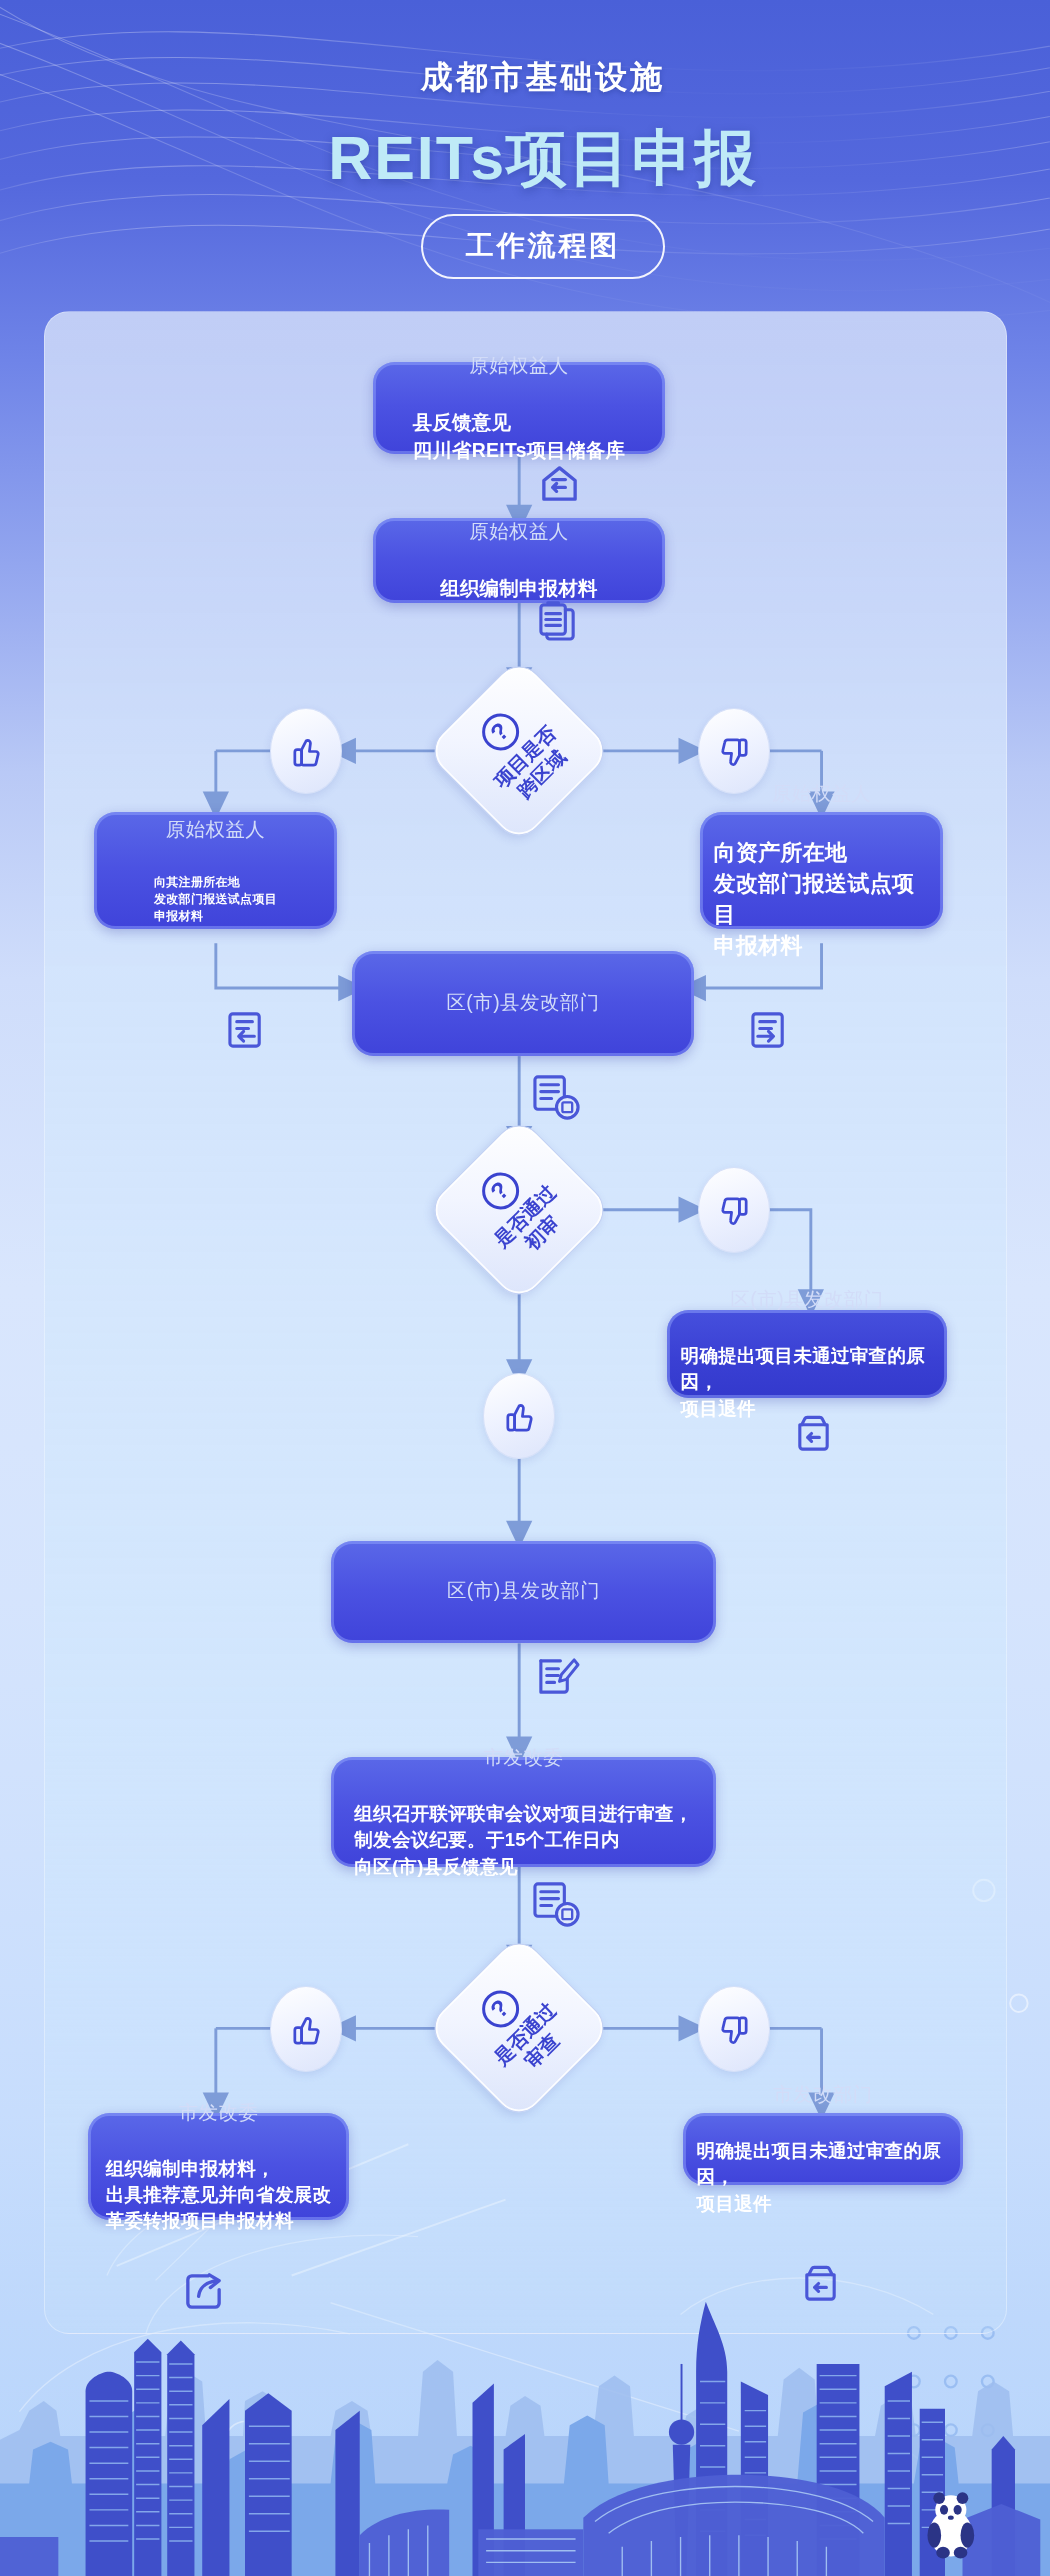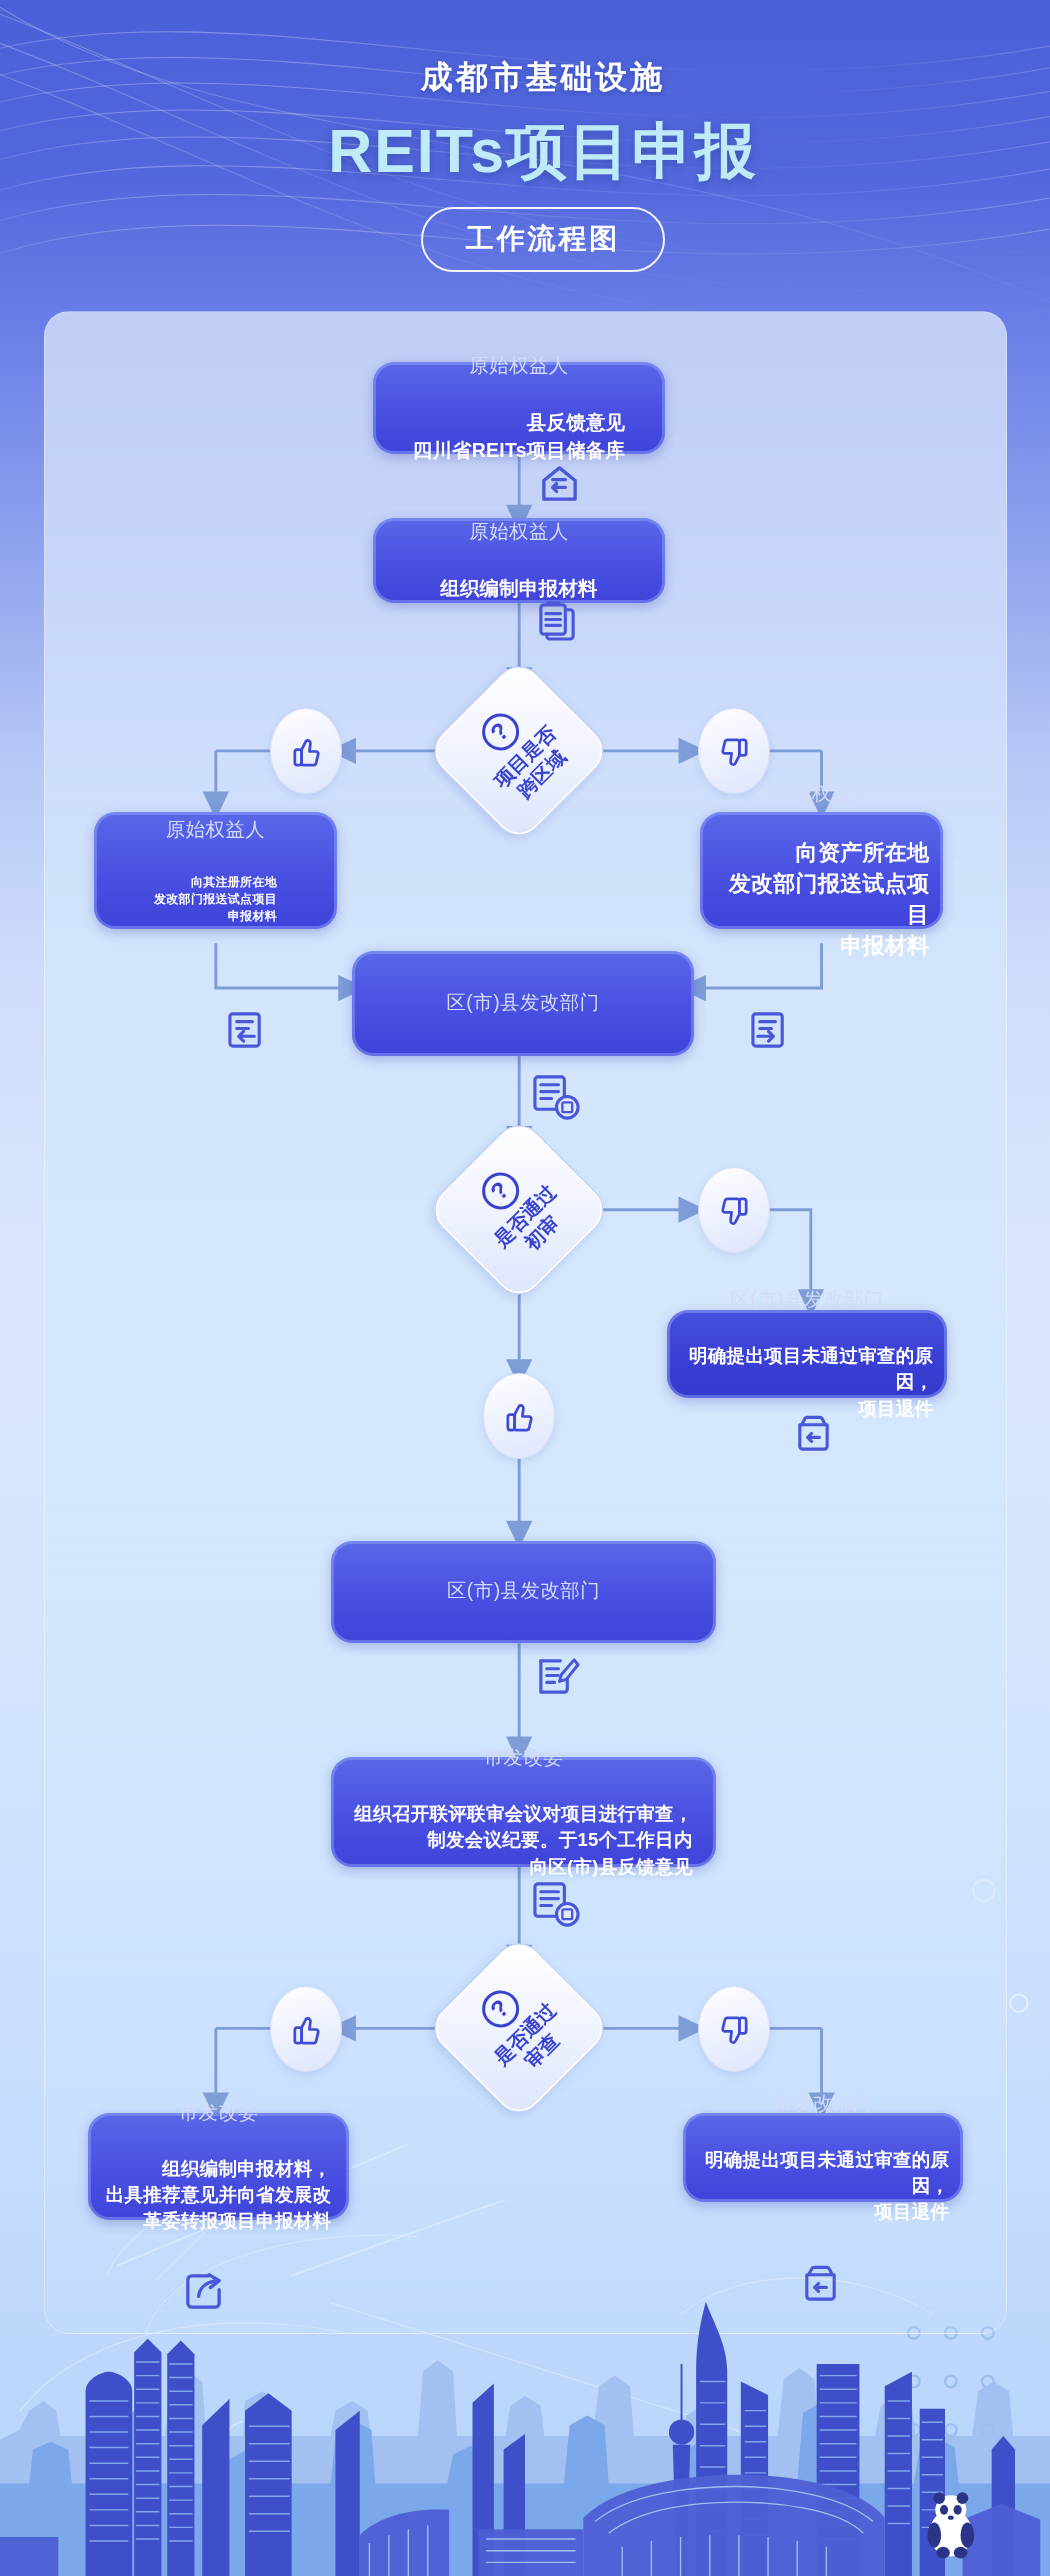--- a/index.html
+++ b/index.html
@@ -21,21 +21,21 @@
   
   .bg-svg { position: absolute; inset: 0; width: 1050px; height: 2576px; pointer-events: none; }
 
   
   .header { position: absolute; top: 0; left: 0; width: 1050px; height: 292px; text-align: center; padding-left: 36px; }
   .h-sub {
     margin-top: 56px; font-size: 32px; font-weight: bold; color: #ffffff;
     letter-spacing: 2.9px; text-shadow: 0 1.9px 5.8px rgba(20,40,120,.35);
   }
   .h-main {
-    margin-top: 11px; font-size: 61px; font-weight: bold; color: #bfeaf7;
+    margin-top: 18px; font-size: 61px; font-weight: bold; color: #bfeaf7;
     letter-spacing: 1.9px; text-shadow: 0 2.9px 9.7px rgba(20,40,120,.35);
   }
   .h-pill {
     display: inline-block; margin-top: 14px; padding: 10.7px 43px 12.6px;
     border: 2.9px solid rgba(255,255,255,.92); border-radius: 39px;
     font-size: 28px; font-weight: bold; color: #ffffff; letter-spacing: 2.9px;
   }
 
   
   .panel {
@@ -44,21 +44,21 @@
     background: linear-gradient(180deg, rgba(215,226,250,.80) 0%, rgba(212,231,253,.72) 35%,
                 rgba(208,232,254,.55) 70%, rgba(205,232,254,.18) 100%);
     border: 1px solid rgba(255,255,255,.35);
   }
 
   
   .node {
     position: absolute; border-radius: 21.4px;
     background: linear-gradient(180deg,#5a68e8 0%,#4b52e2 48%,#3f43da 100%);
     box-shadow: 0 3.9px 11.7px rgba(45,55,160,.28), inset 0 0 0 2.9px rgba(150,170,255,.45);
-    color: #fff; text-align: right; display: flex; flex-direction: column;
+    color: #fff; text-align: left; display: flex; flex-direction: column;
     align-items: center; justify-content: center; padding: 9.7px 13.6px; gap: 28px;
   }
   .node.dark {
     background: linear-gradient(180deg,#4650dd 0%,#3a40d4 55%,#3339cc 100%);
   }
   .node .role {
     font-size: 19.4px; font-weight: normal; color: #d2dcf8; line-height: 1.35;
     margin-bottom: 2.9px; letter-spacing: 0.5px;
   }
   .node .act {
@@ -412,21 +412,21 @@
   </div>
 
   <div class="ficon" style="left:178px; top:2266px; width:51px; height:51px;">
     <svg viewBox="0 0 46 46" width="45" height="45" fill="none" stroke="#4a57d8" stroke-width="3.4" stroke-linecap="round" stroke-linejoin="round">
       <path d="M28,7 L11,7 A4,4 0 0 0 7,11 L7,35 A4,4 0 0 0 11,39 L35,39 A4,4 0 0 0 39,35 L39,21"></path>
       <path d="M18,28 C19,18 27,13 37,12"></path>
       <path d="M29,6 L39,12 L30,19"></path>
     </svg>
   </div>
 
-  <div class="node" style="left:683px; top:2113px; width:280px; height:89px;">
+  <div class="node" style="left:683px; top:2113px; width:280px; height:72px;">
     <div class="role">市发改部门</div>
     <div class="act" style="white-space:pre-line; font-size:18.5px">明确提出项目未通过审查的原因，
 项目退件</div>
   </div>
 
   <div class="ficon" style="left:795px; top:2258px; width:51px; height:51px;">
     <svg viewBox="0 0 44 44" width="43" height="43" fill="none" stroke="#4a57d8" stroke-width="3.2" stroke-linecap="round" stroke-linejoin="round">
       <path d="M8,13 L36,13 L36,35 A3,3 0 0 1 33,38 L11,38 A3,3 0 0 1 8,35 Z"></path>
       <path d="M10,13 L13,7 A3,3 0 0 1 15.6,5.5 L28.4,5.5 A3,3 0 0 1 31,7 L34,13"></path>
       <path d="M28,26 L16,26 M20,22 L16,26 L20,30"></path>

